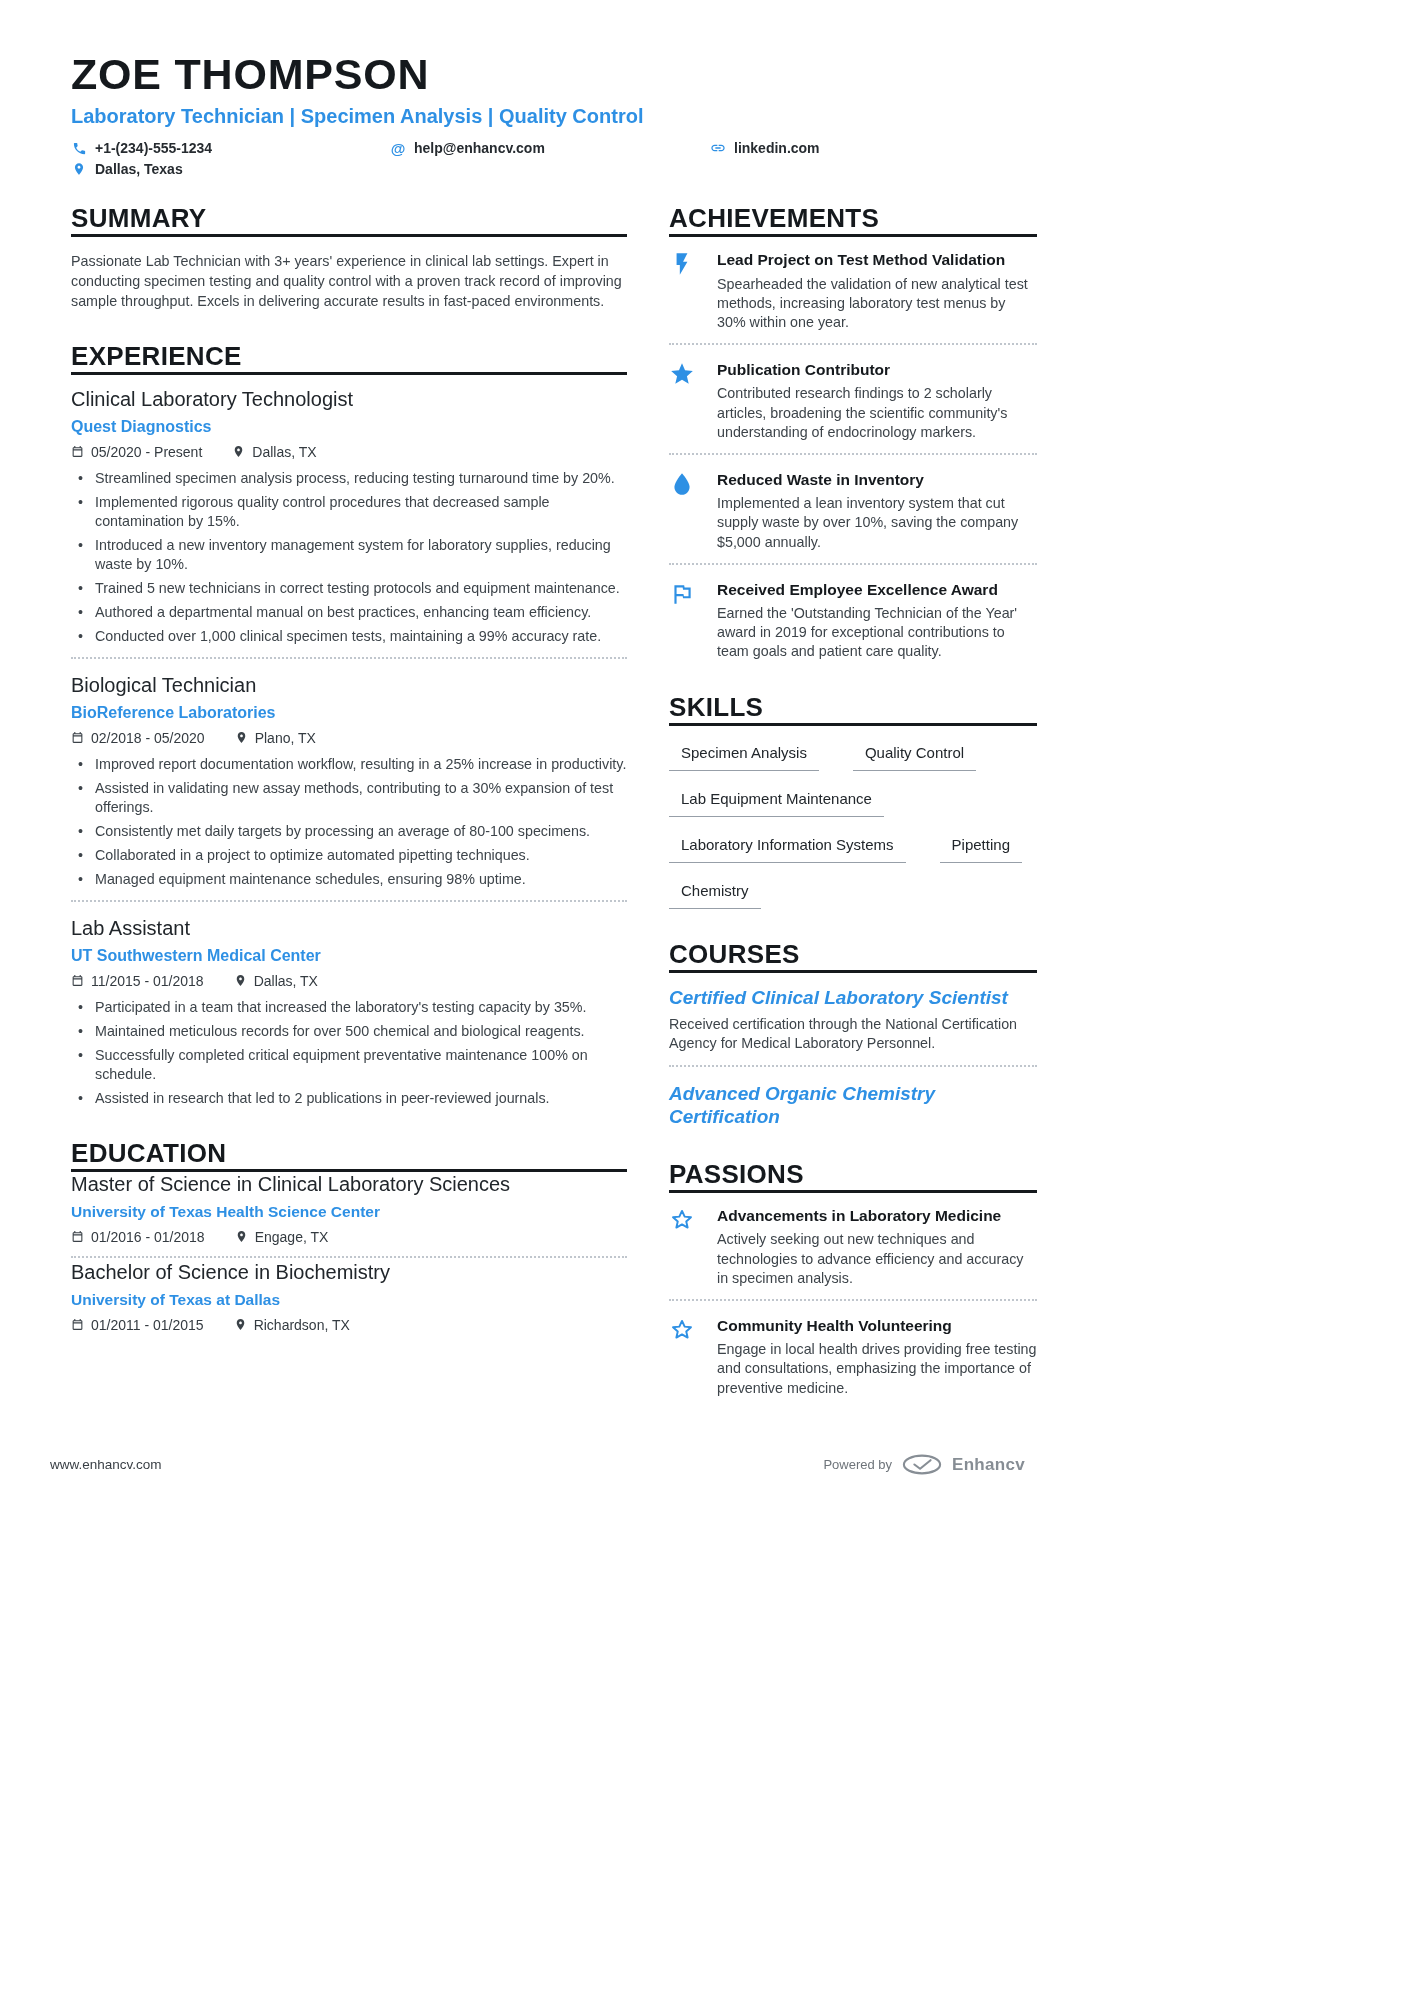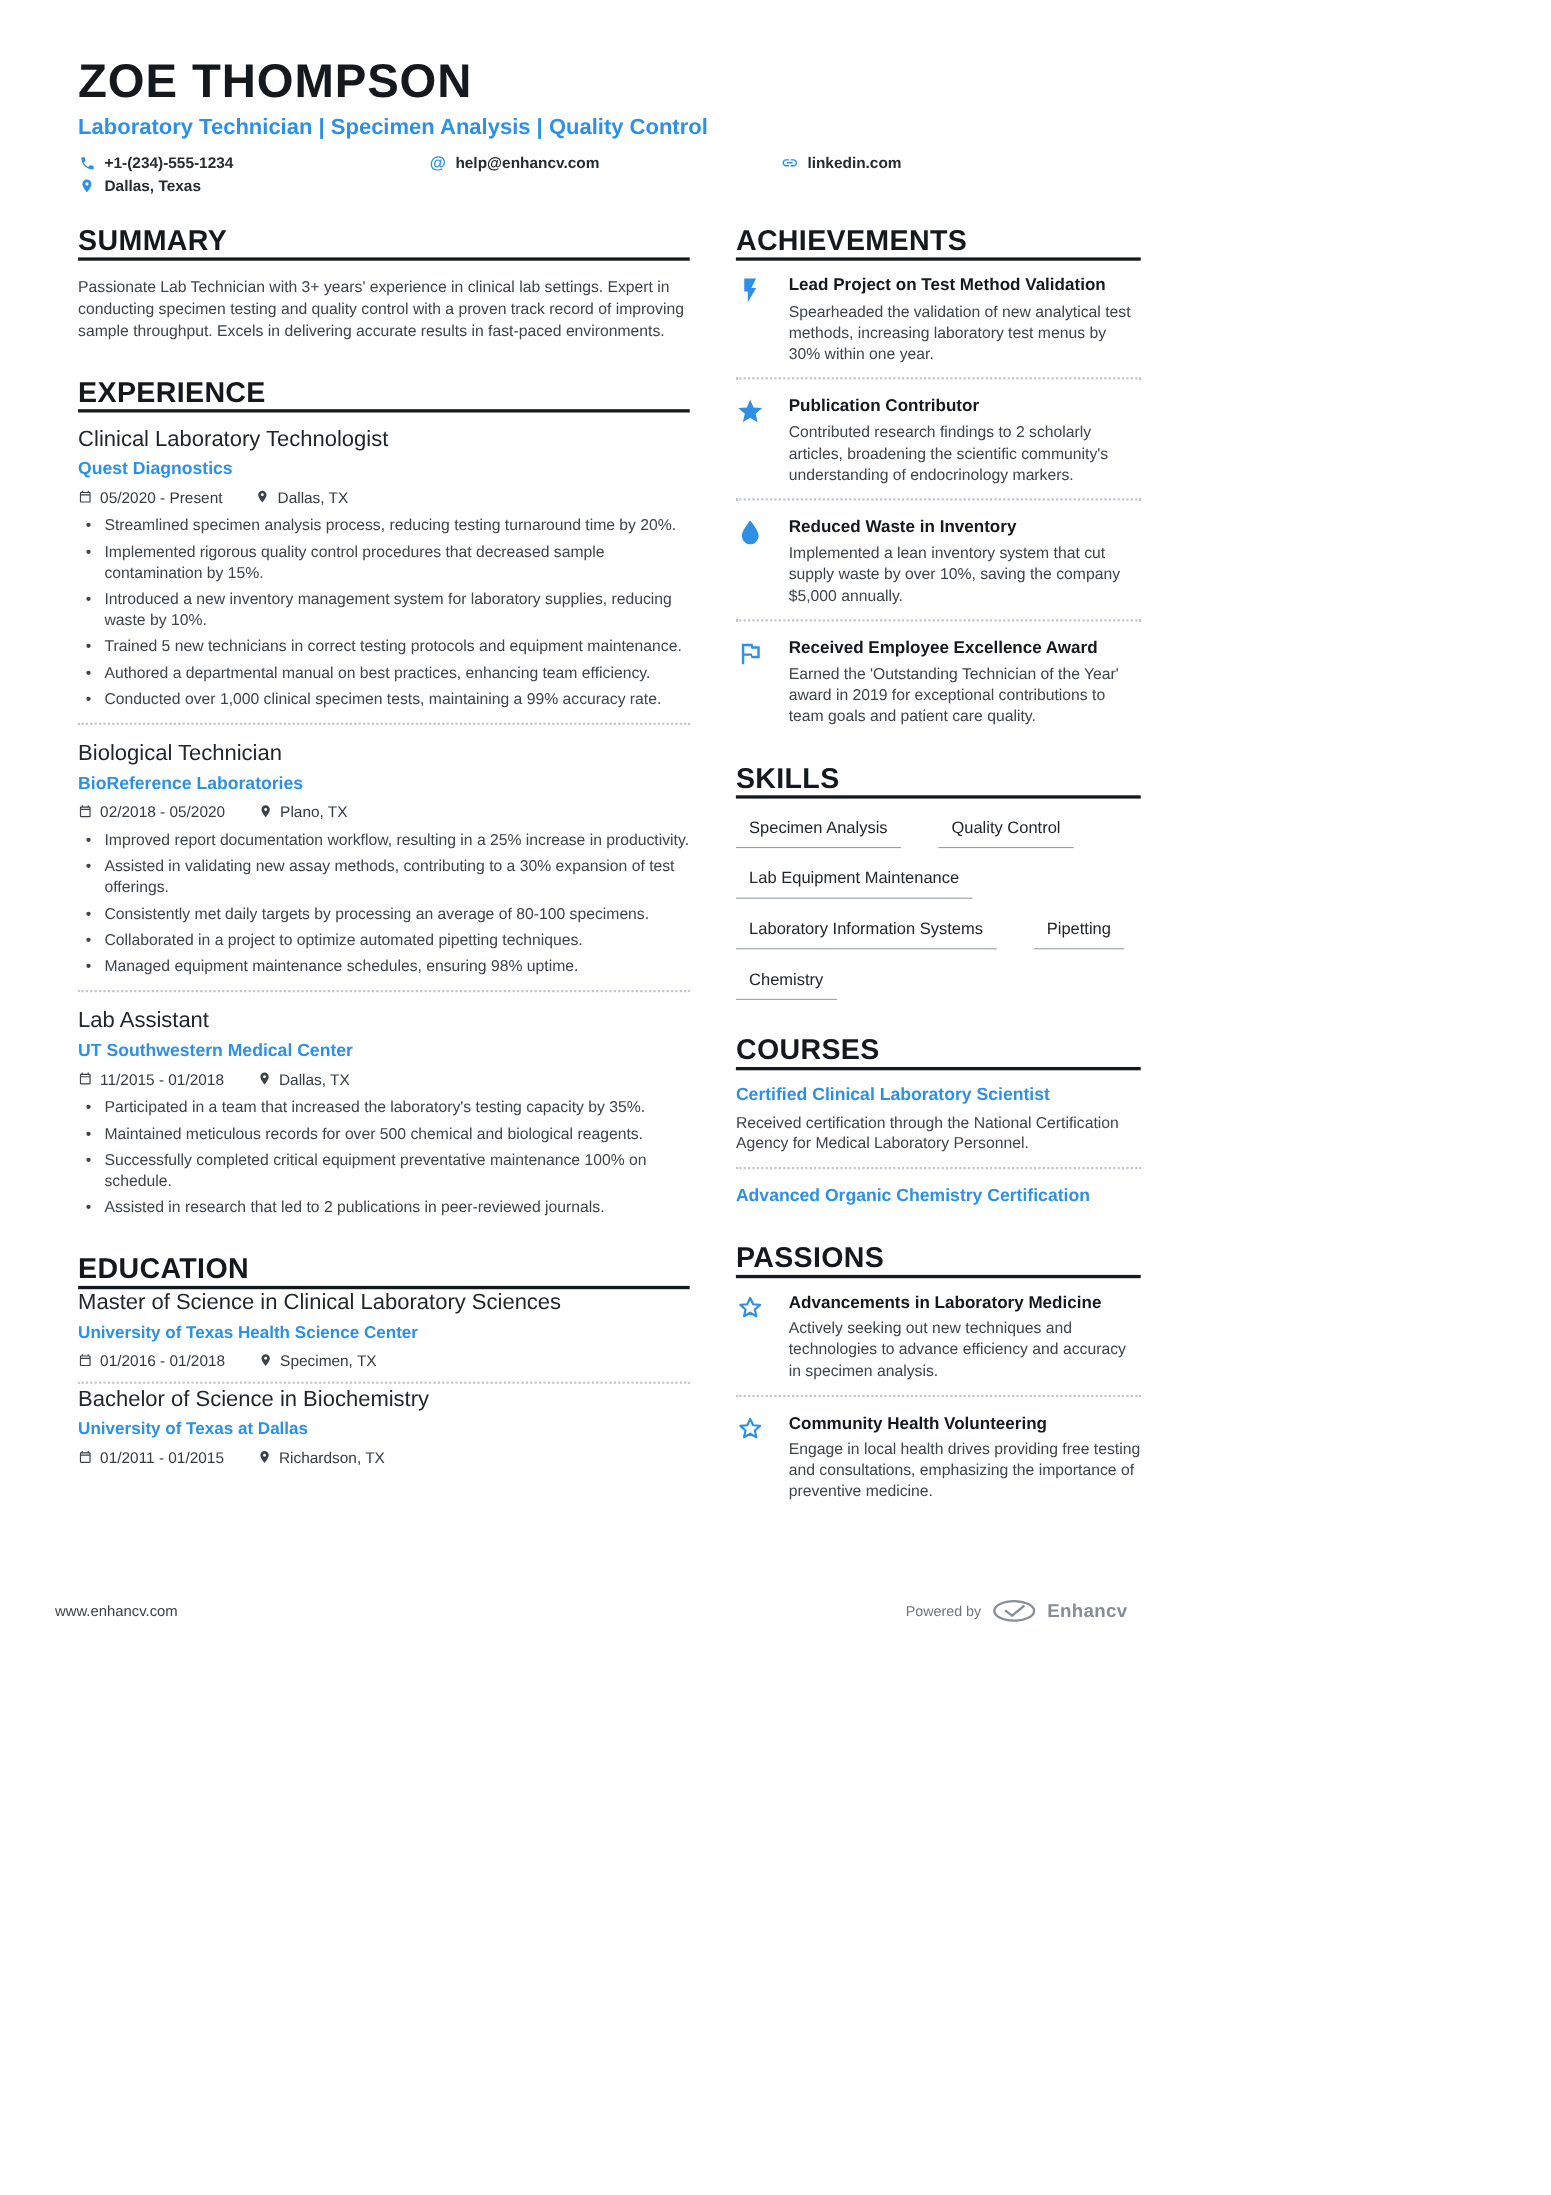--- a/index.html
+++ b/index.html
@@ -71,21 +71,21 @@
 
   
   ul.skills{list-style:none;display:flex;flex-wrap:wrap;gap:17px 34px;margin-top:16px;}
   ul.skills li{
     font-size:15px;font-weight:400;color:#21262b;
     padding:2px 12px 9px;border-bottom:1px solid #979fa8;
   }
 
   
   .course{padding-top:13px;}
-  .course-title{font-size:16px;font-weight:700;color:var(--accent);line-height:1.25;}
+  .course-title{font-size:19px;font-weight:700;color:var(--accent);line-height:1.25;font-style:italic;}
   .course-text{font-size:14.3px;line-height:1.34;margin-top:6px;color:var(--body);}
 
   
   .footer{
     position:absolute;left:50px;top:1454px;width:975px;
     display:flex;justify-content:space-between;align-items:center;text-align:center;
   }
   .footer-site{font-size:13.5px;color:#393f45;}
   .powered{display:inline-flex;align-items:center;gap:10px;}
   .powered-label{font-size:13px;color:#6e747a;}
@@ -260,21 +260,21 @@
                   </svg>
               </span>
               <span>01/2016 - 01/2018</span>
             </span>
             <span class="meta-item">
               <span class="micon">
                 <svg width="13" height="13" viewBox="0 0 24 24" fill="currentColor">
                     <path d="M12 2C8.13 2 5 5.13 5 9c0 5.25 7 13 7 13s7-7.75 7-13c0-3.87-3.13-7-7-7zm0 9.5c-1.38 0-2.5-1.12-2.5-2.5s1.12-2.5 2.5-2.5 2.5 1.12 2.5 2.5-1.12 2.5-2.5 2.5z"></path>
                   </svg>
               </span>
-              <span>Specimen, TX</span>
+              <span>Engage, TX</span>
             </span>
           </div>
         </article>
 
         <div class="divider"></div>
 
         <article class="edu-entry">
           <h3 class="degree">Bachelor of Science in Biochemistry</h3>
           <div class="school">University of Texas at Dallas</div>
           <div class="meta">

